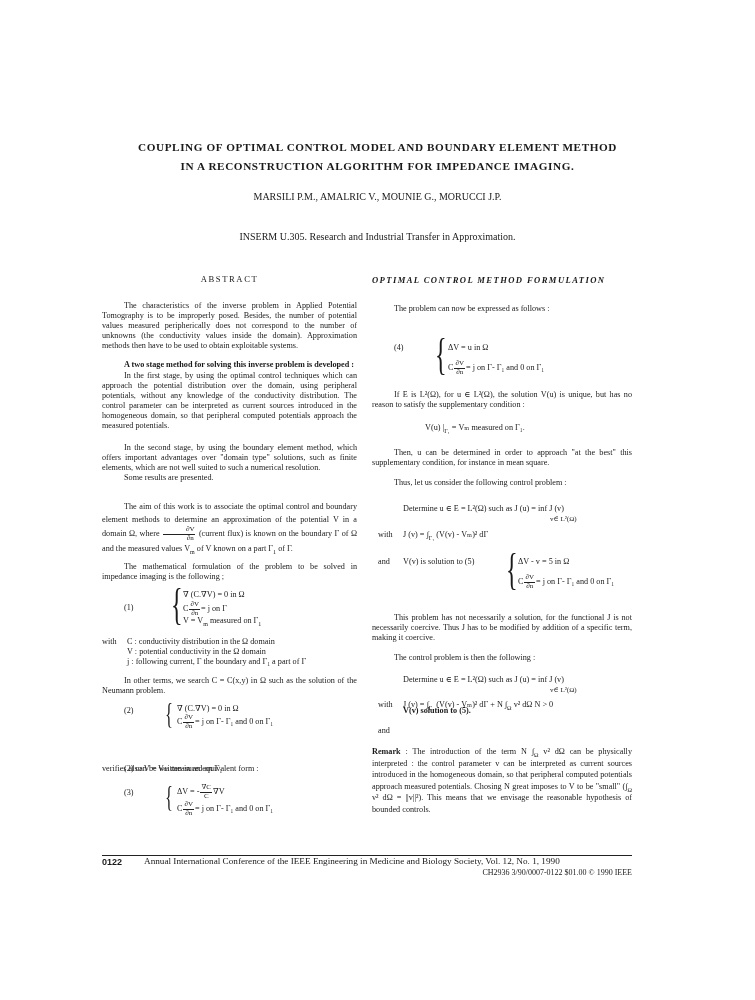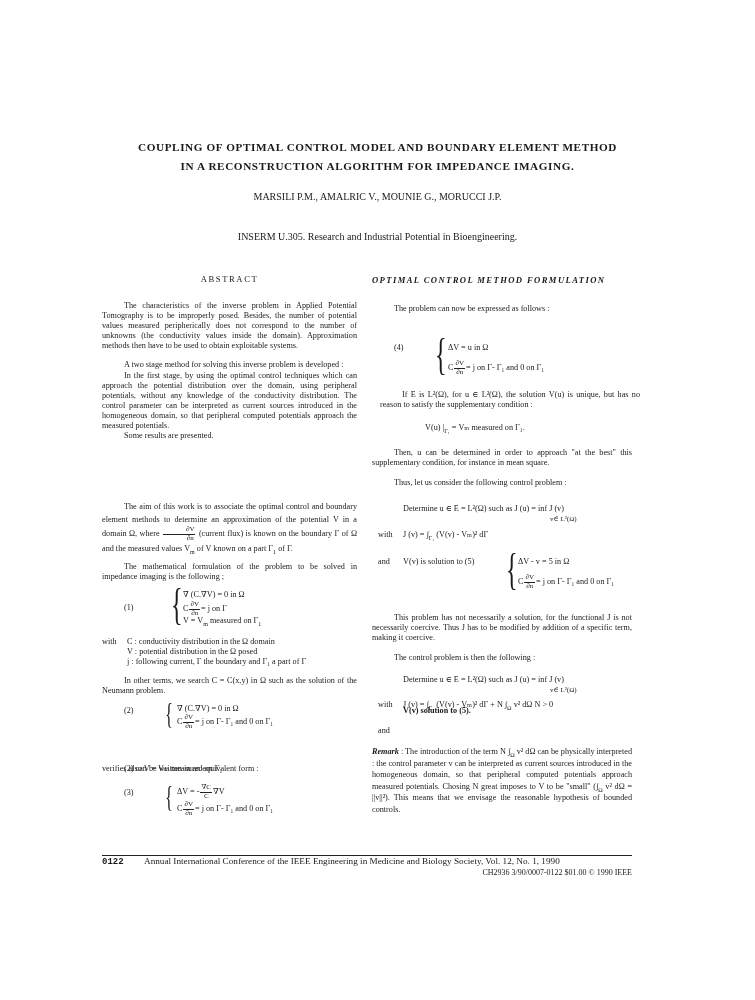--- a/index.html
+++ b/index.html
@@ -17,39 +17,40 @@
   .heading-it { font-style:italic; font-weight:bold; font-size:8.6px; letter-spacing:1.4px; }
   .eq { position:absolute; font-size:8.2px; line-height:10px; white-space:nowrap; }
   .brace { position:absolute; font-size:30px; line-height:30px; transform:scaleX(0.55); transform-origin:left top; }
   .num { position:absolute; font-size:8.2px; }
   .frac { display:inline-block; vertical-align:middle; text-align:center; font-size:7px; line-height:7.5px; margin:0 1px; }
   .frac .n { display:block; border-bottom:0.6px solid #222; padding:0 1px; }
   .frac .d { display:block; }
   sub, sup { font-size:6px; line-height:0; }
   .footer-line { left:102px; width:530px; height:0; border-top:1px solid #222; top:855px; }
   .footer { font-size:9.2px; }
-  .pg { font-family:Liberation Mono, monospace; font-weight:bold; font-size:9px; }
-  .bold-it { font-weight:bold; font-style:italic; }
+  .pg { font-family:Liberation Sans, sans-serif; font-weight:bold; font-size:9px; }
+  .bold-it { font-weight:bold; }
 </style>
 </head>
 <body>
 
 <div class="abs title" style="top:141px;">COUPLING OF OPTIMAL CONTROL MODEL AND BOUNDARY ELEMENT METHOD</div>
 <div class="abs title" style="top:160px;">IN A RECONSTRUCTION ALGORITHM FOR IMPEDANCE IMAGING.</div>
 <div class="abs center" style="top:191px;">MARSILI P.M., AMALRIC V., MOUNIE G., MORUCCI J.P.</div>
-<div class="abs center" style="top:231px;">INSERM U.305. Research and Industrial Potential in Bioengineering.</div>
+<div class="abs center" style="top:231px;">INSERM U.305. Research and Industrial Transfer in Approximation.</div>
 
 <div class="col colL" style="top:274px;">
   <div class="heading">ABSTRACT</div>
 </div>
 
 <div class="col colL" style="top:301px;">
   <p class="p ind">The characteristics of the inverse problem in Applied Potential Tomography is to be improperly posed. Besides, the number of potential values measured peripherically does not correspond to the number of unknowns (the conductivity values inside the domain). Approximation methods then have to be used to obtain exploitable systems.</p>
-  <p class="p ind" style="margin-top:9px;">A two stage method for solving this inverse problem is developed :</p>
+  <p class="p ind" style="margin-top:9px;font-weight:bold;">A two stage method for solving this inverse problem is developed :</p>
   <p class="p ind">In the first stage, by using the optimal control techniques which can approach the potential distribution over the domain, using peripheral potentials, without any knowledge of the conductivity distribution. The control parameter can be interpreted as current sources introduced in the homogeneous domain, so that peripheral computed potentials approach the measured potentials.</p>
+  <p class="p ind" style="margin-top:12px;">In the second stage, by using the boundary element method, which offers important advantages over "domain type" solutions, such as finite elements, which are not well suited to such a numerical resolution.</p>
   <p class="p ind">Some results are presented.</p>
 </div>
 
 <div class="col colL" style="top:500px;">
   <p class="p ind" style="line-height:13px;">
     <span>The aim of this work is to associate the optimal control and boundary element methods to determine an approximation of the potential V in a domain Ω, where</span>
     <span class="frac"><span class="n">∂V</span><span class="d">∂n</span></span>
     <span>(current flux) is known on the boundary Γ of Ω and the measured values V</span><sub>m</sub>
     <span>of V known on a part Γ</span><sub>1</sub>
     <span>of Γ.</span>
@@ -65,21 +66,21 @@
 <div class="eq" style="left:183px; top:590px;">∇ (C.∇V) = 0 in Ω</div>
 <div class="eq" style="left:183px; top:601px;">
   <span>C</span><span class="frac"><span class="n">∂V</span><span class="d">∂n</span></span><span>= j on Γ</span>
 </div>
 <div class="eq" style="left:183px; top:616px;">
   <span>V = V</span><sub>m</sub> <span>measured on Γ</span><sub>1</sub>
 </div>
 
 <div class="eq" style="left:102px; top:637px;">with</div>
 <div class="eq" style="left:127px; top:637px;">C : conductivity distribution in the Ω domain</div>
-<div class="eq" style="left:127px; top:647px;">V : potential distribution in the Ω posed</div>
+<div class="eq" style="left:127px; top:647px;">V : potential conductivity in the Ω domain</div>
 <div class="eq" style="left:127px; top:657px;">j : following current, Γ the boundary and Γ₁ a part of Γ</div>
 
 <div class="col colL" style="top:676px;">
   <p class="p ind">In other terms, we search C = C(x,y) in Ω such as the solution of the Neumann problem.</p>
 </div>
 
 <div class="num" style="left:124px; top:706px;">(2)</div>
 <div class="brace" style="left:165px; top:698px;">{</div>
 <div class="eq" style="left:177px; top:704px;">∇ (C.∇V) = 0 in Ω</div>
 <div class="eq" style="left:177px; top:714px;">
@@ -106,21 +107,21 @@
   <p class="p ind">The problem can now be expressed as follows :</p>
 </div>
 
 <div class="num" style="left:394px; top:343px;">(4)</div>
 <div class="brace" style="left:435px; top:333px; font-size:44px; line-height:44px;">{</div>
 <div class="eq" style="left:448px; top:343px;">ΔV = u in Ω</div>
 <div class="eq" style="left:448px; top:360px;">
   <span>C</span><span class="frac"><span class="n">∂V</span><span class="d">∂n</span></span><span>= j on Γ- Γ₁ and 0 on Γ₁</span>
 </div>
 
-<div class="col colR" style="top:390px;margin-left:8px;">
+<div class="col colR" style="top:390px;">
   <p class="p ind">If E is L²(Ω), for u ∈ L²(Ω), the solution V(u) is unique, but has no reason to satisfy the supplementary condition :</p>
 </div>
 
 <div class="eq" style="left:425px; top:423px;">
   <span>V(u) |</span><sub>Γ₁</sub> <span>= Vₘ measured on Γ₁.</span>
 </div>
 
 <div class="col colR" style="top:448px;">
   <p class="p ind">Then, u can be determined in order to approach "at the best" this supplementary condition, for instance in mean square.</p>
 </div>

